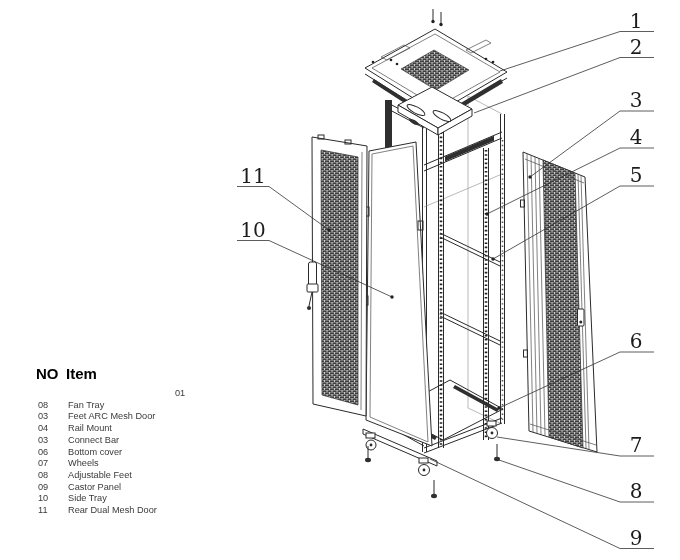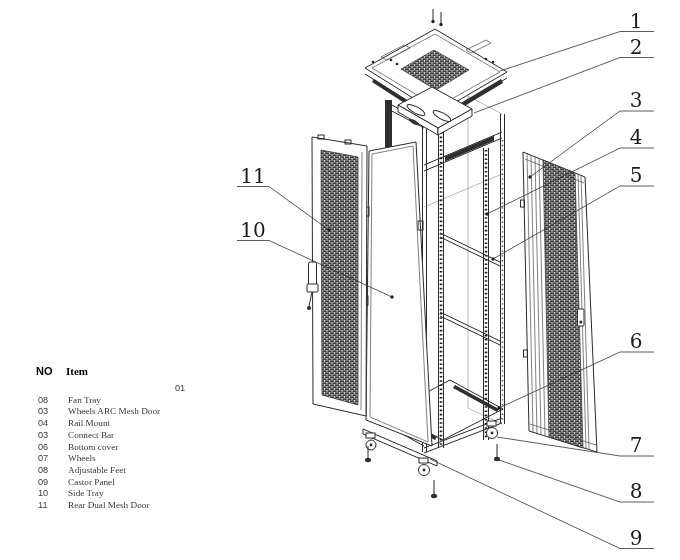--- a/index.html
+++ b/index.html
@@ -1,23 +1,23 @@
 <!DOCTYPE html>
 <html><head>
 <meta charset="utf-8">
 <style>
   html,body{margin:0;padding:0;background:#fff;}
   #stage{position:relative;width:680px;height:560px;background:#fff;overflow:hidden;
          font-family:"Liberation Sans",sans-serif;}
   #diagram-svg{position:absolute;left:0;top:0;}
   .parts-table{position:absolute;left:35px;top:365px;width:170px;color:#3a3a3a;}
-  .pt-header{display:flex;font-weight:bold;font-size:11px;color:#000;margin-bottom:6px;}
+  .pt-header{display:flex;font-weight:bold;font-size:15px;color:#000;margin-bottom:6px;}
   .pt-row{display:flex;font-size:9.2px;line-height:11.7px;justify-content:flex-end;}
   .pt-no{width:30px;padding-left:3px;}
-  .pt-item{flex:1;font-family:Liberation Serif, serif;}
+  .pt-item{flex:1;}
   .callout-text{font-family:"DejaVu Serif","Liberation Serif",serif;font-size:20px;fill:#1c1c1c;}
   .stroke-main{stroke:#2a2a2a;stroke-width:1;fill:none;}
   .stroke-thin{stroke:#4a4a4a;stroke-width:0.7;fill:none;}
   .stroke-faint{stroke:#8a8a8a;stroke-width:0.6;fill:none;}
   .leader{stroke:#333;stroke-width:0.8;fill:none;}
   .whitefill{fill:#fff;stroke:#2a2a2a;stroke-width:1;}
   .darkfill{fill:#2f2f2f;stroke:none;}
 </style>
 </head>
 <body>
@@ -258,21 +258,21 @@
     </div>
     <div class="pt-row">
       <span class="pt-no">01</span>
     </div>
     <div class="pt-row">
       <span class="pt-no">08</span>
       <span class="pt-item">Fan Tray</span>
     </div>
     <div class="pt-row">
       <span class="pt-no">03</span>
-      <span class="pt-item">Wheels ARC Mesh Door</span>
+      <span class="pt-item">Feet ARC Mesh Door</span>
     </div>
     <div class="pt-row">
       <span class="pt-no">04</span>
       <span class="pt-item">Rail Mount</span>
     </div>
     <div class="pt-row">
       <span class="pt-no">03</span>
       <span class="pt-item">Connect Bar</span>
     </div>
     <div class="pt-row">

